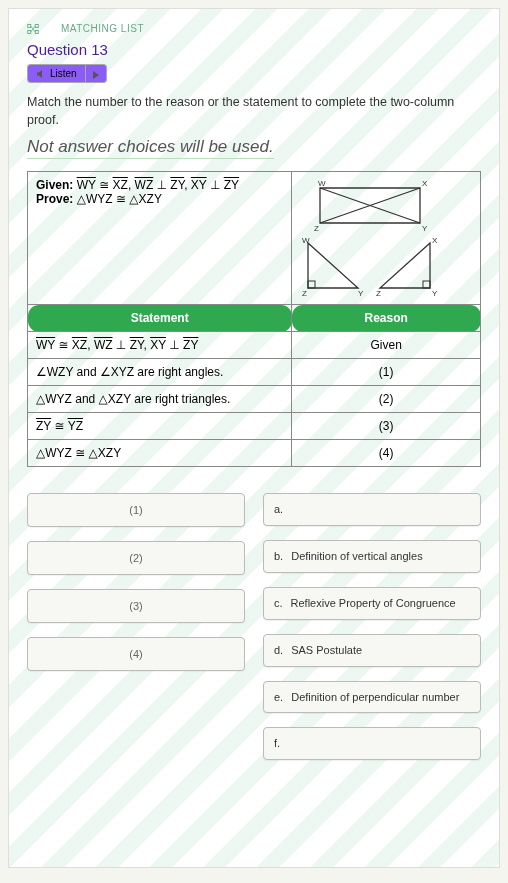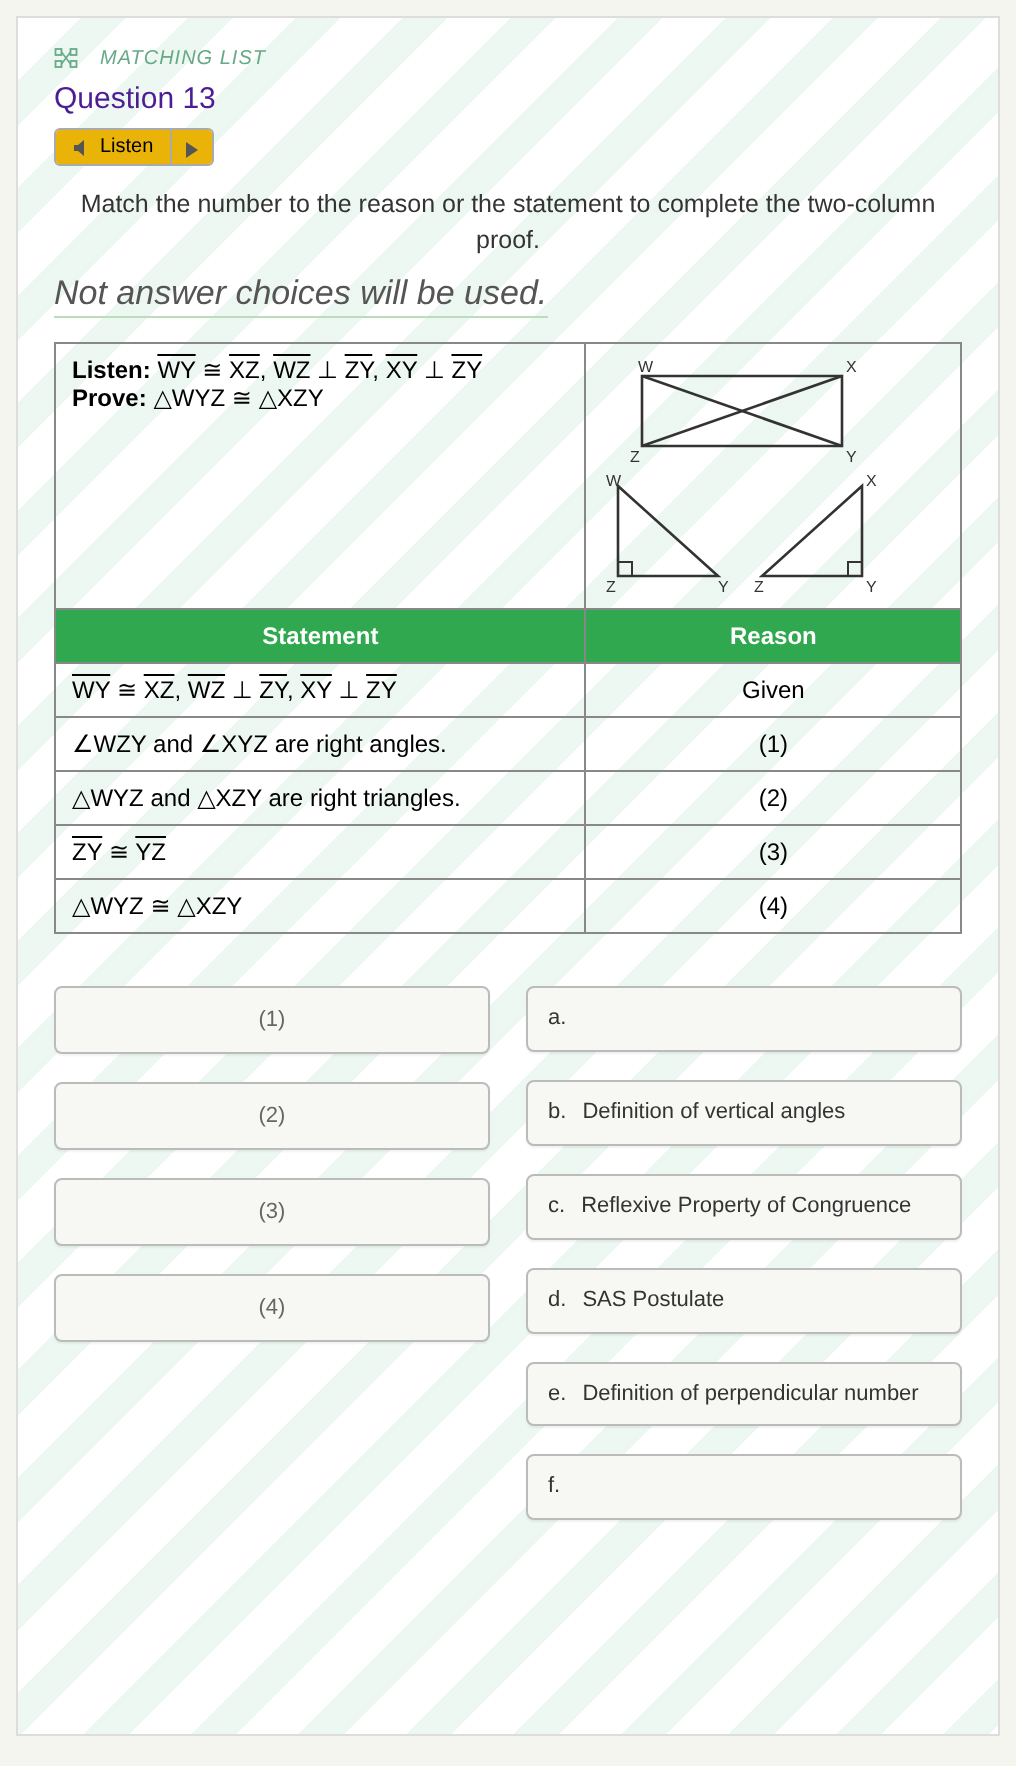--- a/index.html
+++ b/index.html
@@ -20,34 +20,34 @@
     min-height: 860px;
   }
   .stripes {
     position: absolute; inset:0;
     background: repeating-linear-gradient(135deg,
       rgba(230,245,235,0.0) 0 22px,
       rgba(220,240,228,0.5) 22px 38px);
     pointer-events:none;
   }
   .content { position: relative; z-index: 1; }
-  .tag-row { display:flex; align-items:flex-end; gap:11px; color:#6a8; font-size:10px; letter-spacing:0.5px; margin-bottom:6px;font-style:italic;}
+  .tag-row { display:flex; align-items:flex-start; gap:22px; color:#6a8; font-size:10px; letter-spacing:0.5px; margin-bottom:6px;}
   .tag-icon { width:12px; height:12px; }
   .qtitle { font-size:15px; color:#4c1d95; margin-bottom:6px; }
   .listen-group { display:inline-flex; border:1px solid #aaa; border-radius:3px; overflow:hidden; margin-bottom:10px;}
-  .listen-btn { font-size:10px; padding:3px 8px; background:#eab308; border-right:1px solid #aaa; display:flex; align-items:flex-end; gap:4px; cursor:pointer;}
+  .listen-btn { font-size:10px; padding:3px 8px; background:#8b5cf6; border-right:1px solid #aaa; display:flex; align-items:flex-end; gap:4px; cursor:pointer;}
   .listen-btn:last-child{border-right:none; padding:3px 6px;}
-  .instr { font-size:12.5px; color:#333; line-height:1.45; margin-bottom:8px;text-align:center;}
+  .instr { font-size:12.5px; color:#333; line-height:1.45; margin-bottom:8px;}
   .note { font-size:17px; font-style:italic; color:#555; border-bottom:1px solid #bdb; display:inline-block; padding-bottom:1px; margin-bottom:12px;}
   
   .proof-table { width:100%; border-collapse:collapse; font-size:12px; }
   .proof-table td, .proof-table th { border:1px solid #888; padding:6px 8px; }
   .given-cell { vertical-align:top; }
   .diagram-cell { text-align:center; vertical-align:middle; padding:4px;}
-  .hdr { background:#2fa84f; color:#fff; font-weight:bold; text-align:center; padding:6px;}
+  .hdr { background:#2fa84f; color:#fff; font-weight:bold; text-align:center; padding:6px;border-radius:11px;}
   .reason-col { text-align:center; }
   
   .over { text-decoration: overline; }
   
   .match-area { display:flex; gap:18px; margin-top:26px; }
   .col { flex:1; display:flex; flex-direction:column; gap:14px; }
   .slot {
     border:1px solid #bbb; border-radius:4px;
     padding:10px 8px; background:#f7f7f4;
     font-size:11px; color:#444; min-height:34px;
@@ -100,21 +100,21 @@
     </div>
 
     <div class="instr">Match the number to the reason or the statement to complete the two-column proof.</div>
     <div class="note">Not answer choices will be used.</div>
 
     <table class="proof-table">
       <tbody>
           <tr>
         <td class="given-cell">
           <div>
-            <b>Listen:</b>
+            <b>Given:</b>
             <span>
               <span class="over">WY</span> ≅ <span class="over">XZ</span>, <span class="over">WZ</span> ⊥ <span class="over">ZY</span>, <span class="over">XY</span> ⊥ <span class="over">ZY</span>
             </span>
           </div>
           <div>
             <b>Prove:</b>
             <span>△WYZ ≅ △XZY</span>
           </div>
         </td>
         <td class="diagram-cell">

